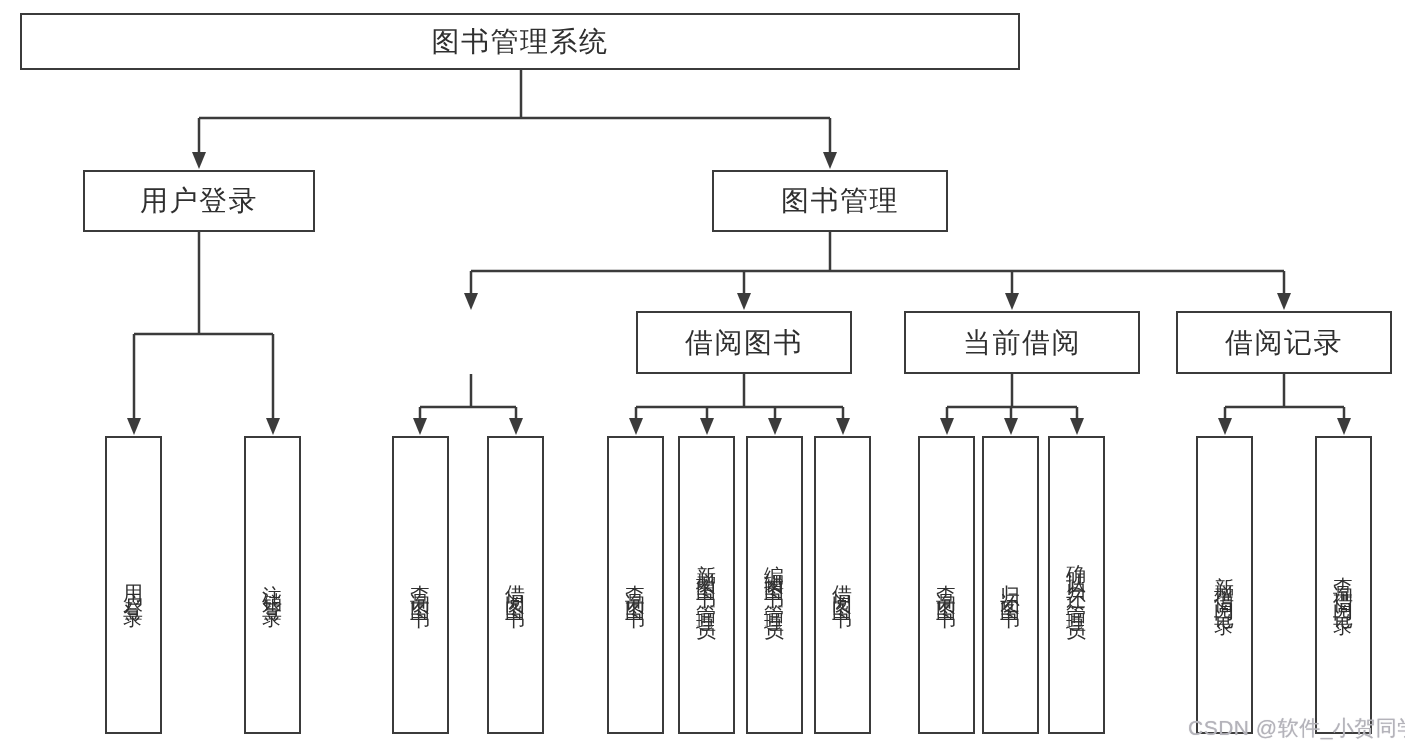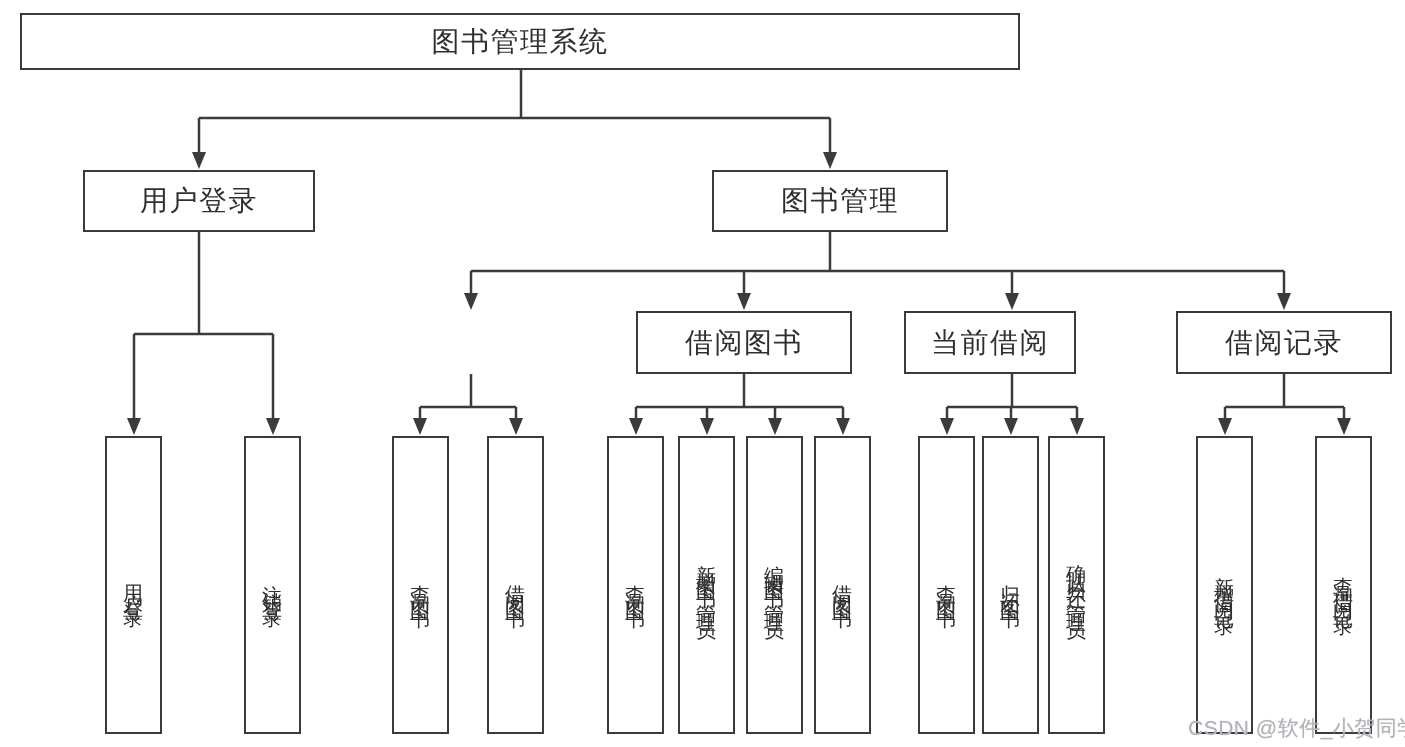--- a/index.html
+++ b/index.html
@@ -34,21 +34,21 @@
     line-height: 1;
     letter-spacing: 8px;
     white-space: nowrap;
   }
   
   .n-root  { left: 20px;  top: 13px;  width: 1000px; height: 57px; }
   .n-login { left: 83px;  top: 170px; width: 232px;  height: 62px; }
   .n-mgmt  { left: 712px; top: 170px; width: 236px;  height: 62px; padding-left: 20px; }
   .n-nb    { left: 363px; top: 311px; width: 216px;  height: 63px; }
   .n-bb    { left: 636px; top: 311px; width: 216px;  height: 63px; }
-  .n-cb    { left: 904px; top: 311px; width: 172px;  height: 63px; }
+  .n-cb    { left: 904px; top: 311px; width: 236px;  height: 63px; }
   .n-br    { left: 1176px;top: 311px; width: 216px;  height: 63px; }
   .leaf    { top: 436px; width: 57px; height: 298px; }
   .lf-1a { left: 105px; }  .lf-1b { left: 244px; }
   .lf-2a { left: 392px; }  .lf-2b { left: 487px; }
   .lf-3a { left: 607px; }  .lf-3b { left: 678px; }
   .lf-3c { left: 746px; }  .lf-3d { left: 814px; }
   .lf-4a { left: 918px; }  .lf-4b { left: 982px; }  .lf-4c { left: 1048px; }
   .lf-5a { left: 1196px; } .lf-5b { left: 1315px; }
   .watermark {
     position: absolute;

